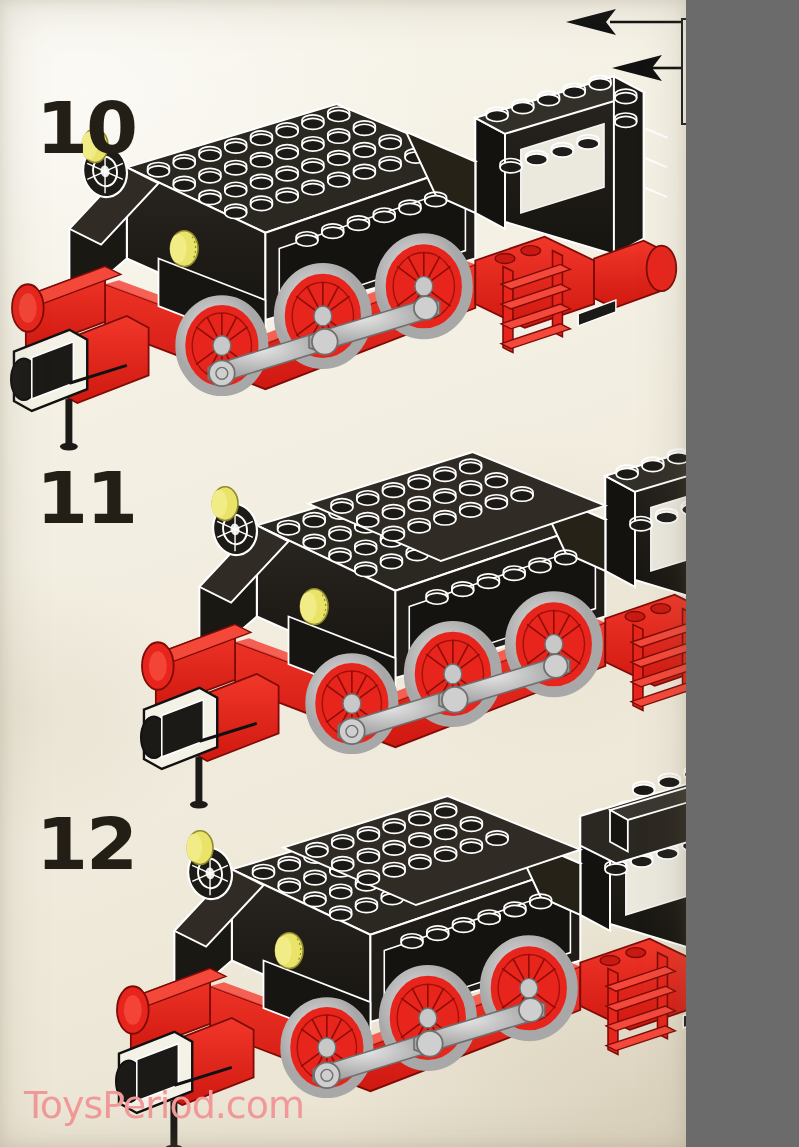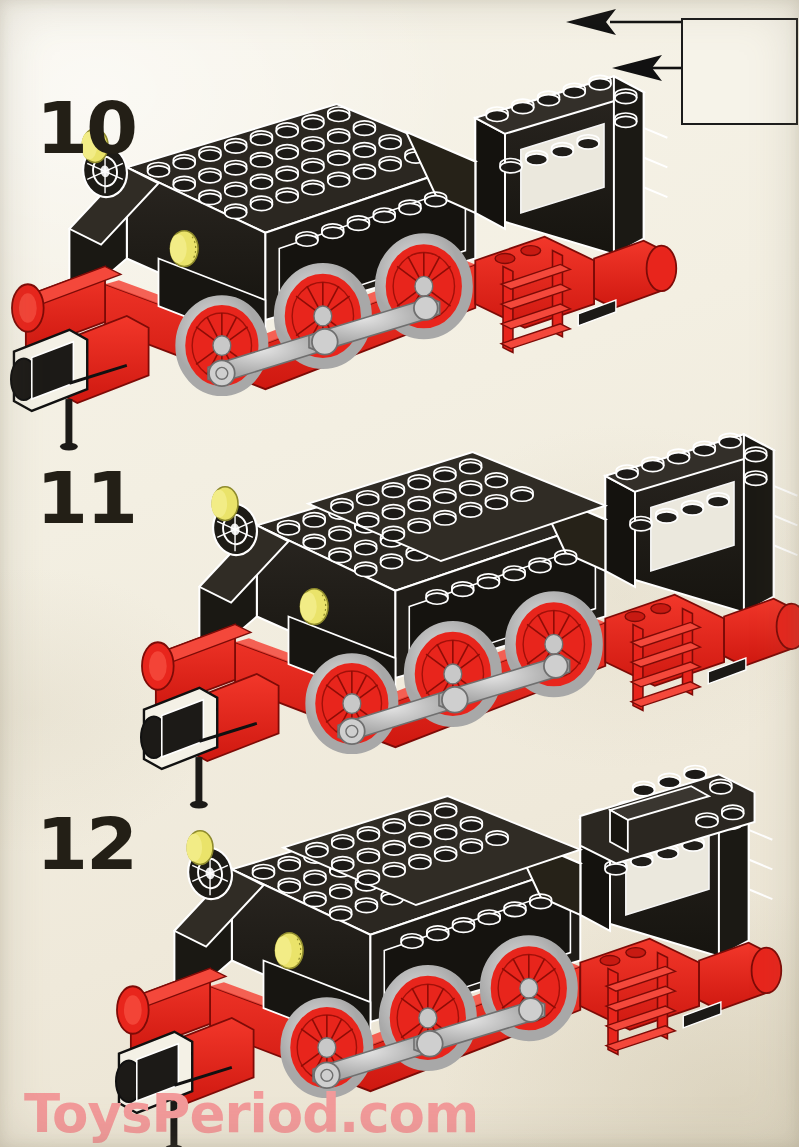--- a/index.html
+++ b/index.html
@@ -1,19 +1,19 @@
 <!DOCTYPE html>
 <html><head>
 <meta charset="utf-8">
 <title>LEGO Instruction Sheet</title>
 <style>
   html,body{margin:0;padding:0;background:#6b6b6b;}
   body{font-family:"Liberation Sans",sans-serif;}
   #page{
-    position:relative;width:799px;height:1147px;overflow:hidden;
+    position:relative;width:686px;height:1147px;overflow:hidden;
     background:#f4f1e6;
   }
   
   #paper-grain{
     position:absolute;inset:0;pointer-events:none;
     background:
       radial-gradient(ellipse 520px 380px at 12% 8%, rgba(255,255,255,.55), rgba(255,255,255,0) 70%),
       radial-gradient(ellipse 420px 300px at 92% 96%, rgba(196,186,160,.38), rgba(0,0,0,0) 70%),
       radial-gradient(ellipse 300px 240px at 78% 52%, rgba(205,196,172,.22), rgba(0,0,0,0) 72%),
       radial-gradient(ellipse 260px 200px at 4% 62%, rgba(210,202,180,.26), rgba(0,0,0,0) 72%),
@@ -24,21 +24,21 @@
     box-shadow:inset 0 0 50px rgba(120,110,85,.22), inset 0 0 14px rgba(120,110,85,.18);
   }
   .step-num{
     position:absolute;font-family:"DejaVu Sans",sans-serif;font-weight:bold;
     font-size:72px;line-height:1;color:#231f16;letter-spacing:-2px;
     transform:scaleX(1.04);
   }
   svg.scene{position:absolute;left:0;top:0;width:799px;height:1147px;overflow:visible;}
   #watermark{
     position:absolute;left:24px;top:1083px;
-    font-family:"DejaVu Sans",sans-serif;font-weight:bold;font-size:53px;
+    font-family:"DejaVu Sans",sans-serif;font-weight:normal;font-size:38px;
     color:#f29a9a;letter-spacing:-1px;white-space:nowrap;
   }
   #inset-box{
     position:absolute;left:681px;top:18px;width:113px;height:103px;
     border:2px solid #1b1b1b;background:#f6f3e9;
   }
 </style>
 </head>
 <body>
 

